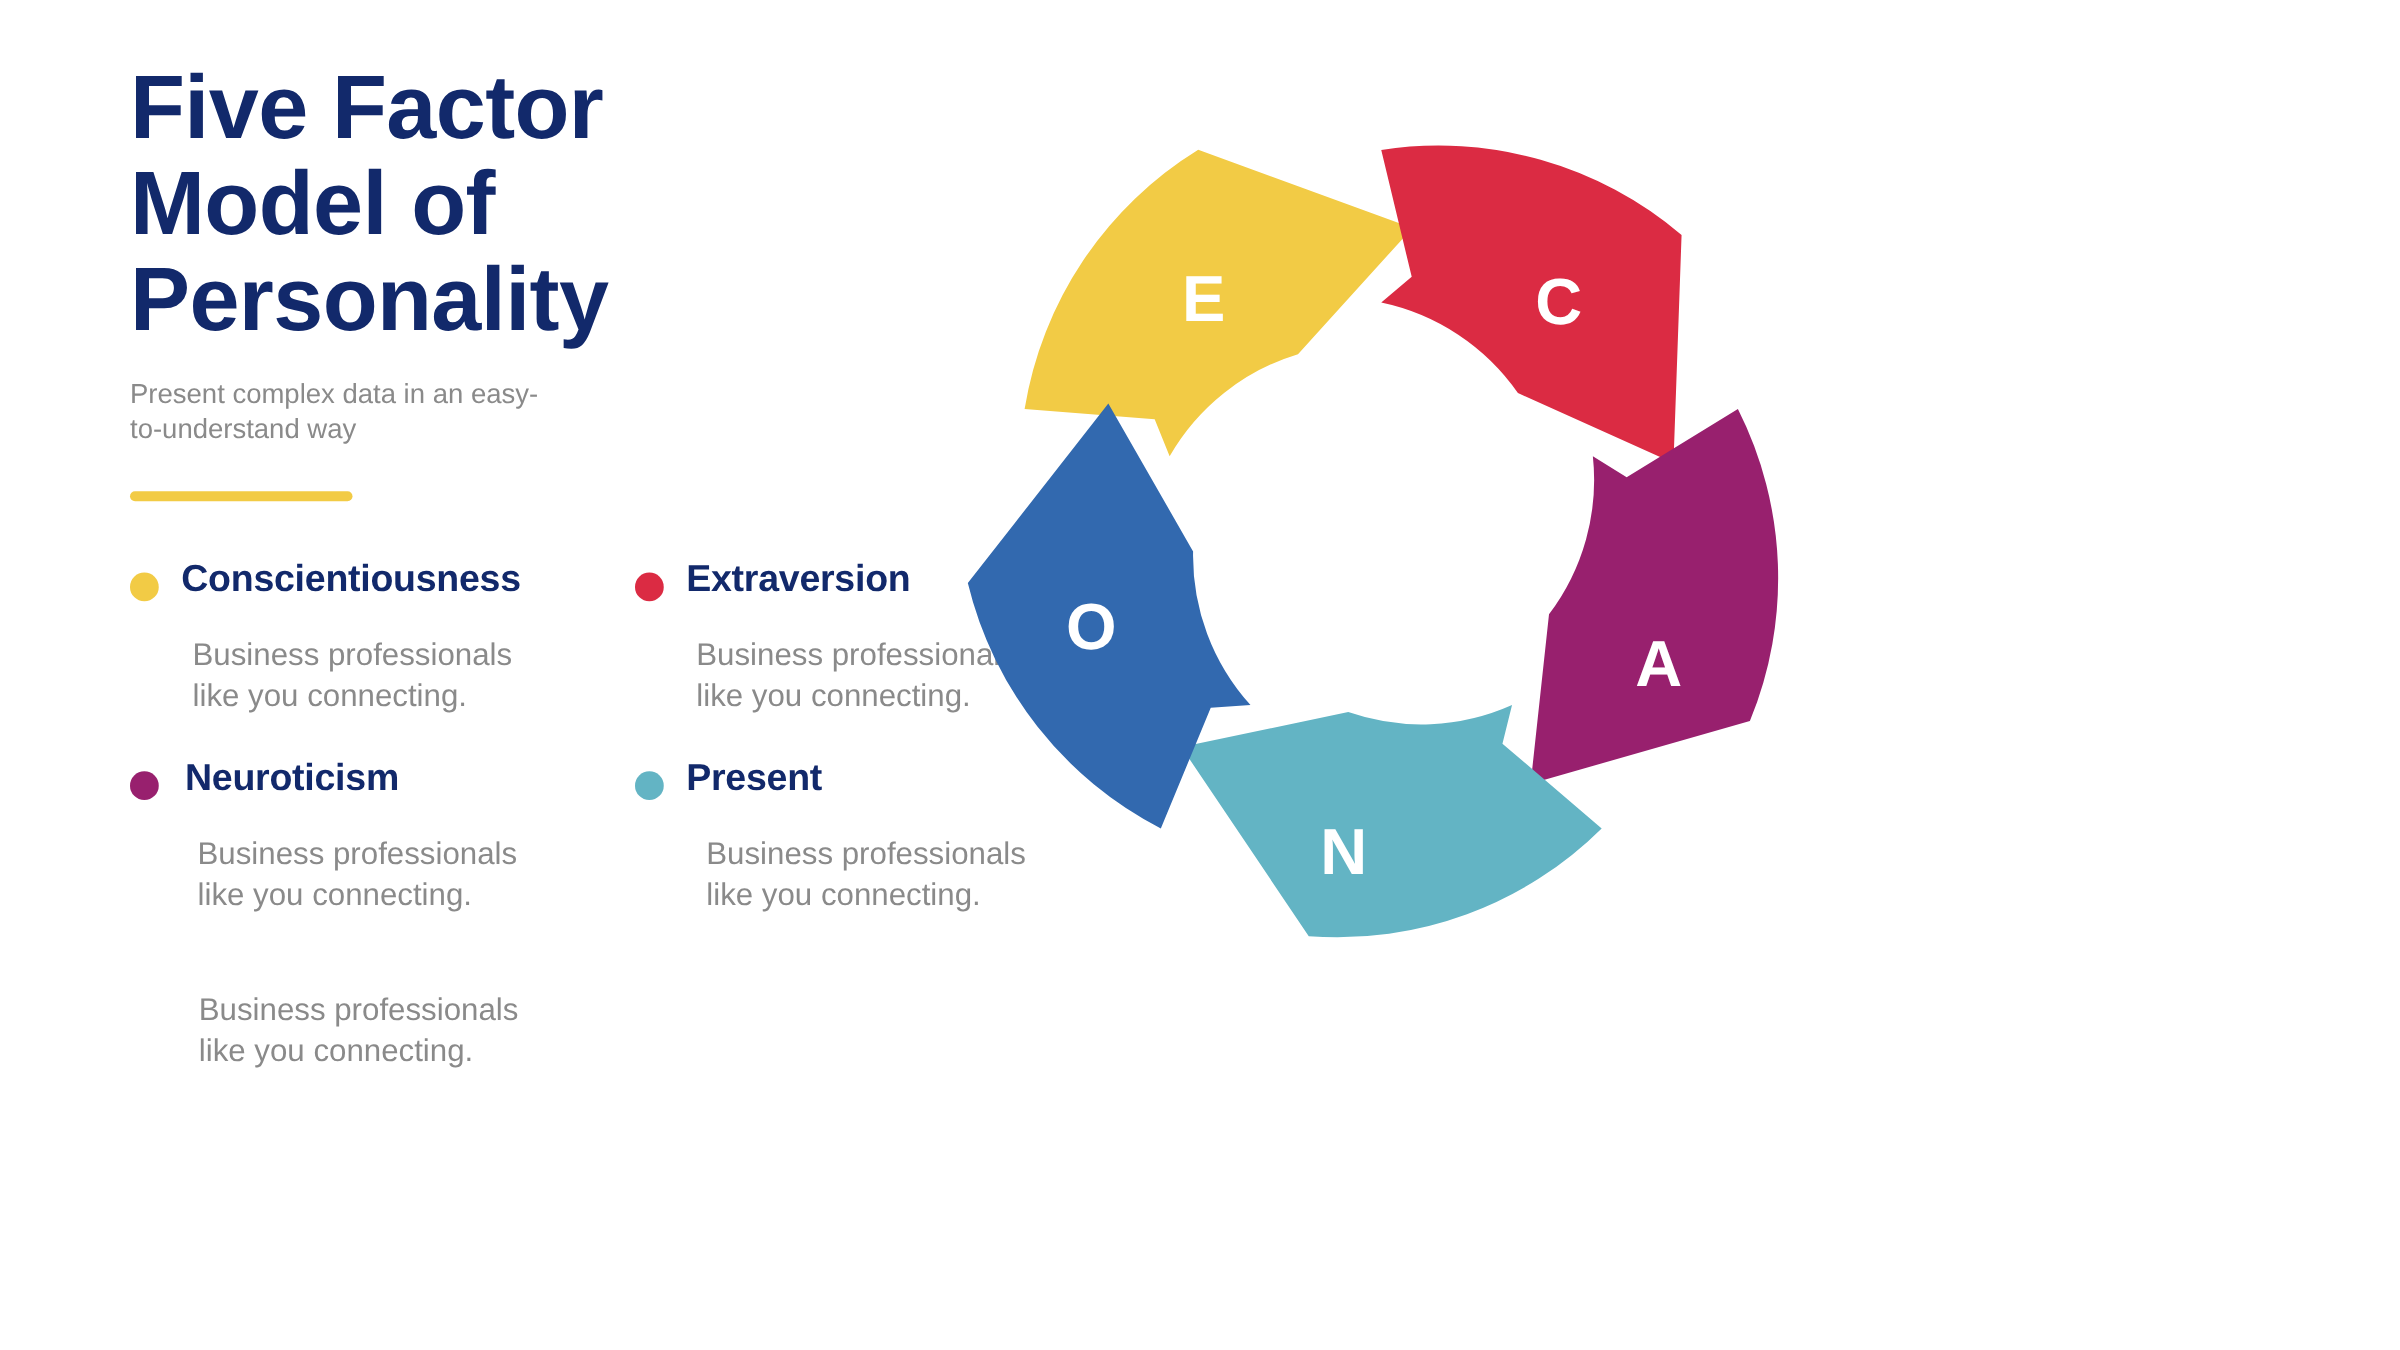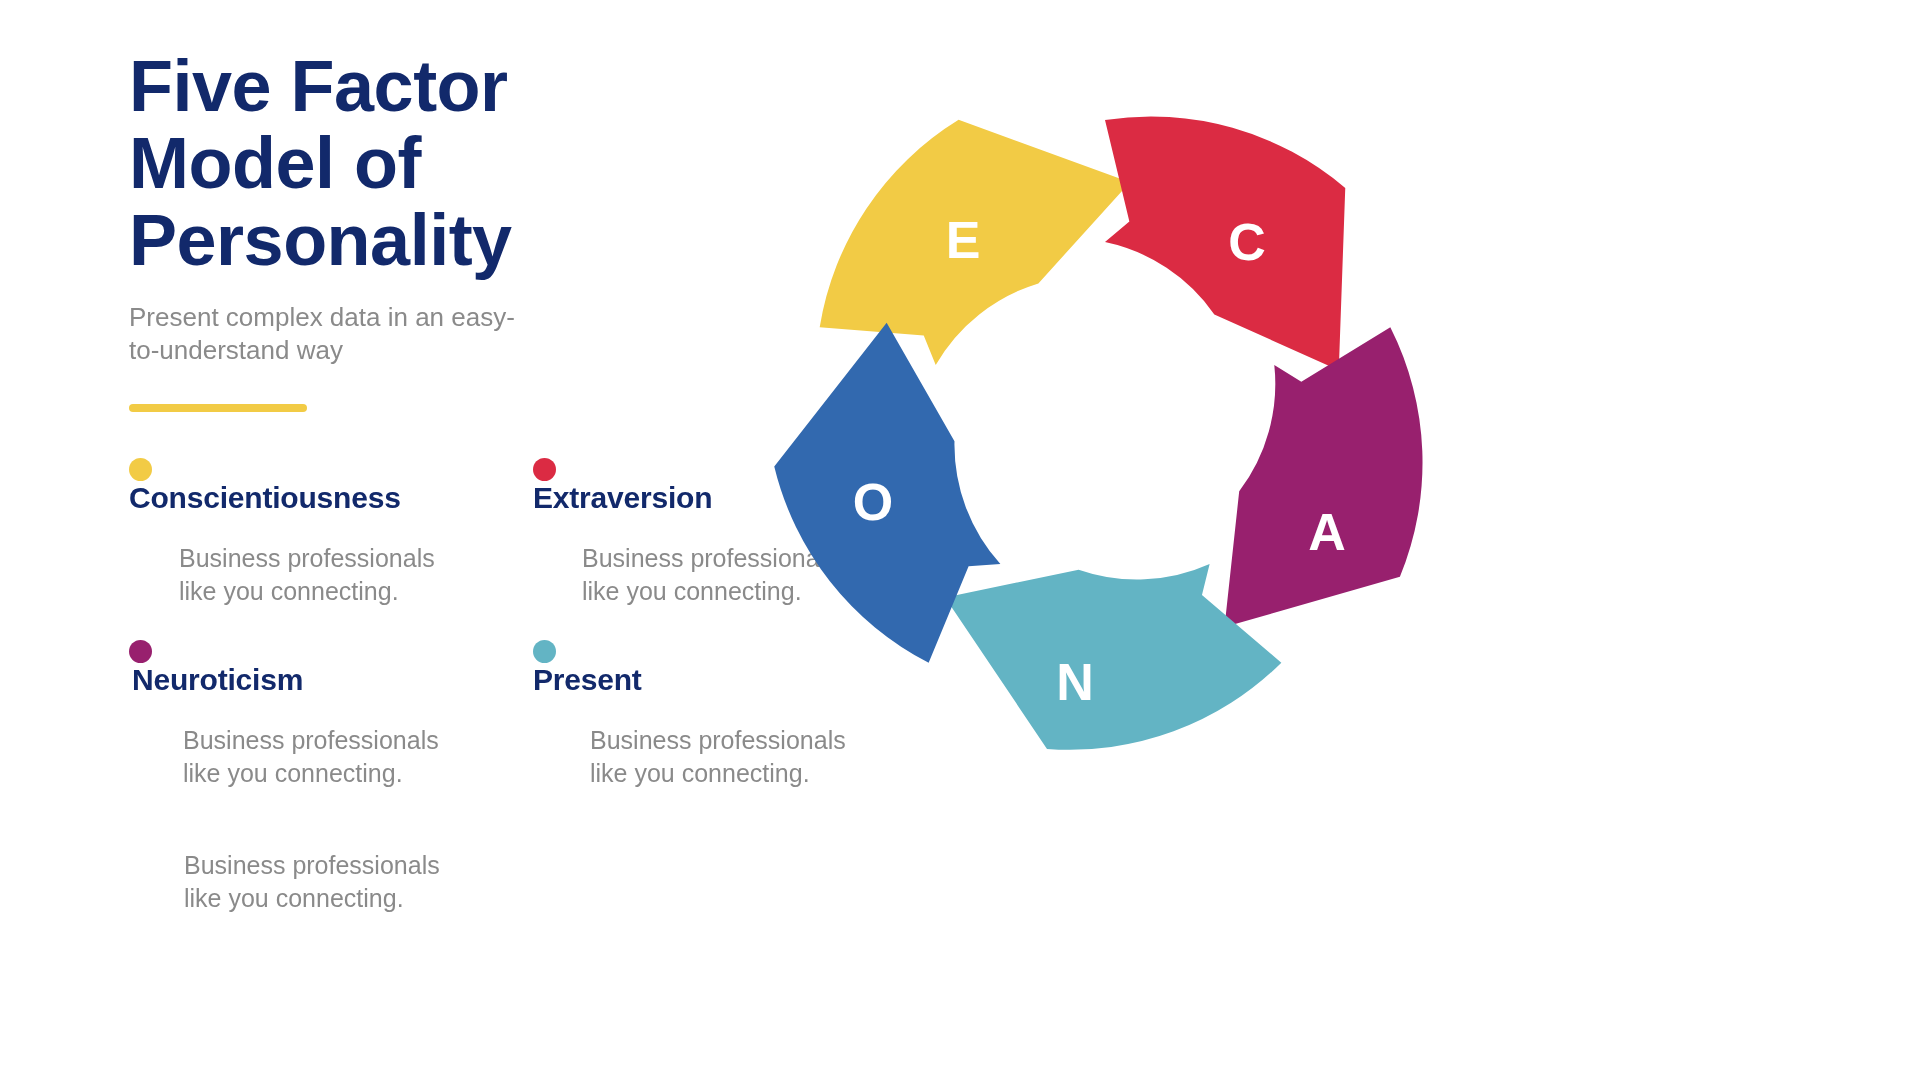--- a/index.html
+++ b/index.html
@@ -12,40 +12,40 @@
     height: 1080px;
     position: relative;
     overflow: hidden;
     font-family: "Liberation Sans", sans-serif;
     -webkit-font-smoothing: antialiased;
   }
 
   
   #left-panel {
     position: absolute;
-    left: 129px;
+    left: 104px;
     top: 48px;
     width: 780px;
     height: 990px;
   }
 
   #page-title {
     font-size: 72px;
     line-height: 1.07;
     font-weight: bold;
     color: #12296B;
     letter-spacing: -0.5px;
     margin: 0;
     width: 470px;
     white-space: pre-line;
   }
 
   #page-subtitle {
     margin-top: 22px;
-    font-size: 26px;
+    font-size: 22px;
     line-height: 1.28;
     color: #8a8a8a;
     width: 480px;
     white-space: pre-line;
     font-weight: normal;
   }
 
   #divider-rule {
     margin-top: 36px;
     width: 178px;
@@ -61,22 +61,21 @@
     display: grid;
     grid-template-columns: 404px 376px;
     grid-auto-rows: auto;
     row-gap: 32px;
   }
 
   .legend-item { position: relative; }
 
   .legend-head {
     display: flex;
-    align-items: flex-start;
-    flex-direction: column;
+    align-items: flex-end;
   }
 
   .legend-dot {
     width: 23px;
     height: 23px;
     border-radius: 50%;
     flex: 0 0 23px;
     margin-right: 18px;
   }
 

